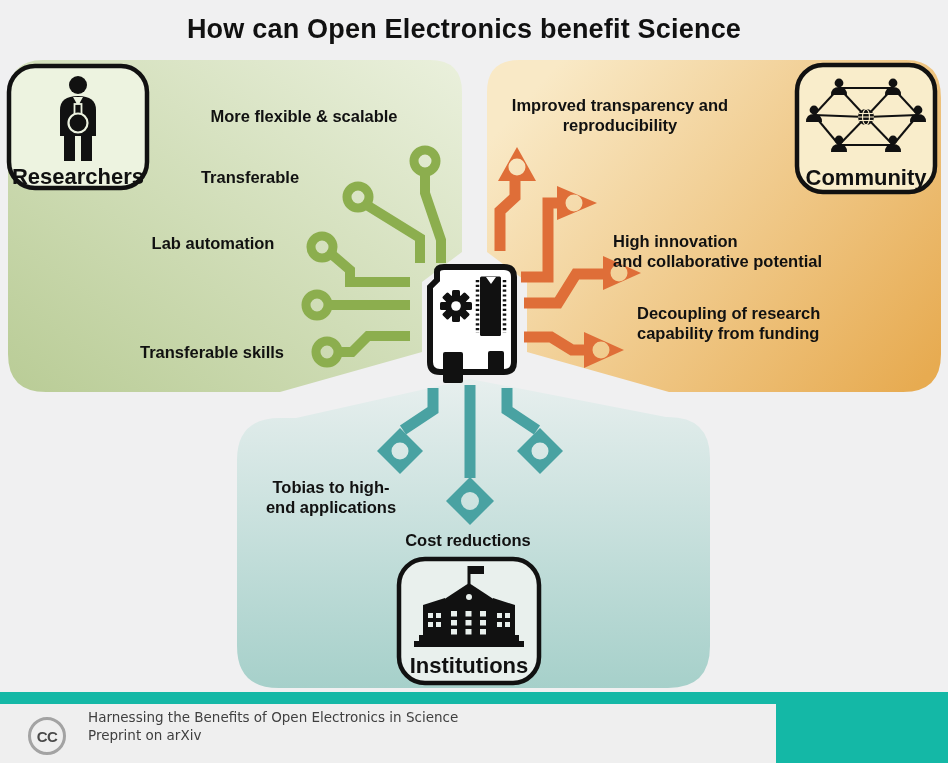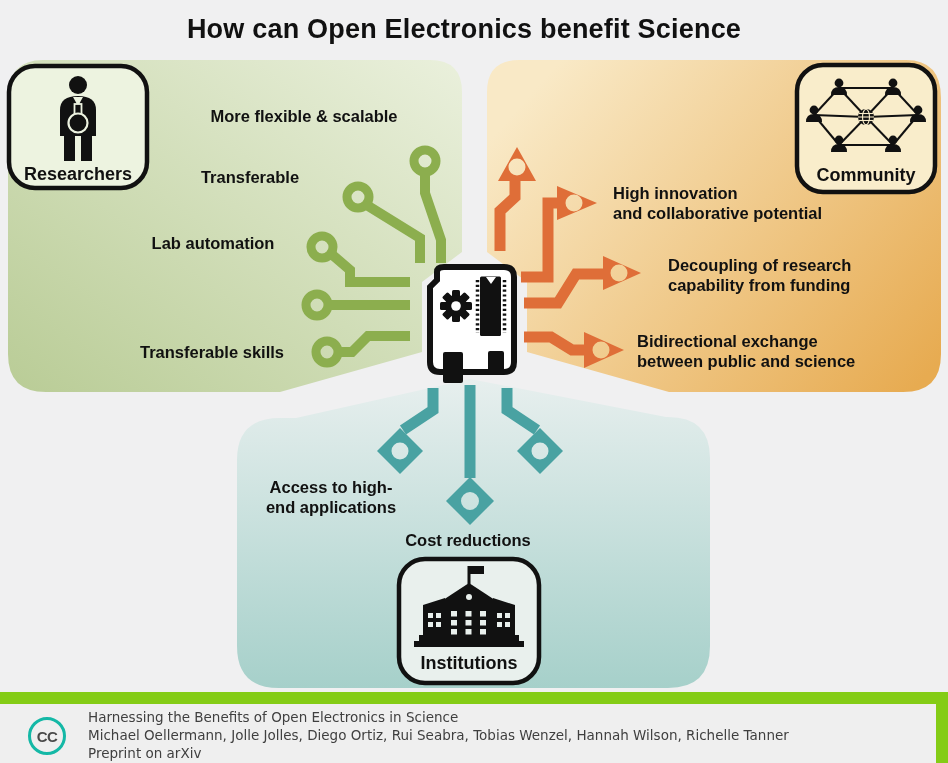--- a/index.html
+++ b/index.html
@@ -1,33 +1,33 @@
 <!DOCTYPE html>
 <html style="--bg: #f0f0f1; --ink: #111111; --green-region-light: #eaf0dc; --green-region-dark: #b9cc96; --green-trace: #8cae4e; --orange-region-light: #f9e9c6; --orange-region-dark: #e7ab51; --orange-trace: #df6e38; --teal-region-light: #e7efee; --teal-region-dark: #a6d0ca; --teal-trace: #49a2a2; --researchers-badge-fill: #edf3e0; --community-badge-fill: #f9edcb; --institutions-badge-fill: #e9f0ed;"><head>
 <meta charset="utf-8">
 <style>
   html,body{margin:0;padding:0;background:#fbfbfb;}
-  .stage{position:relative;width:948px;height:763px;background:#84cc16;overflow:hidden;
+  .stage{position:relative;width:948px;height:763px;background:#14b8a6;overflow:hidden;
          font-family:"Liberation Sans",sans-serif;}
   .main-bg{position:absolute;left:0;top:0;width:948px;height:692px;background:var(--bg,#f0f0f1);}
   .art{position:absolute;left:0;top:0;}
   .title{position:absolute;left:-10px;top:14px;width:948px;text-align:center;
          font-size:27px;font-weight:bold;color:var(--ink,#111);letter-spacing:.2px;}
   .lbl{position:absolute;transform:translateX(-50%);text-align:center;font-weight:bold;
        font-size:16.5px;line-height:20px;color:var(--ink,#111);white-space:pre-line;}
-  .lbl.left{transform:none;text-align:left;}
+  .lbl.left{transform:none;text-align:left;margin-top:48px;}
   .badge-lbl{position:absolute;transform:translateX(-50%);text-align:center;font-weight:bold;
-       font-size:18px;color:var(--ink,#111);}
+       font-size:22px;color:var(--ink,#111);}
   .tg{stroke:var(--green-trace,#8cae4e);fill:none;}
   .to{stroke:var(--orange-trace,#df6e38);fill:none;}
   .tt{stroke:var(--teal-trace,#49a2a2);fill:none;}
   .fo{fill:var(--orange-trace,#df6e38);}
   .ft{fill:var(--teal-trace,#49a2a2);}
-  .footer{position:absolute;left:0;top:704px;width:936px;height:59px;background:#efefef;}
-  .cc{position:absolute;left:28px;top:717px;width:32px;height:32px;border:3px solid #14b8a6;
+  .footer{position:absolute;left:0;top:704px;width:776px;height:59px;background:#efefef;}
+  .cc{position:absolute;left:28px;top:717px;width:32px;height:32px;border:3px solid #a3a3a3;
       border-radius:50%;color:#4a4a4a;font-weight:bold;font-size:15px;display:flex;
       align-items:center;justify-content:center;letter-spacing:-.5px;}
   .cred{position:absolute;left:88px;top:4px;font-family:"DejaVu Sans",sans-serif;
         font-size:13.5px;line-height:18px;color:#3f3f3f;}
 </style>
 </head>
 <body>
 
 <div class="stage">
   <div class="main-bg"></div>
@@ -241,36 +241,35 @@
     </g>
   </svg>
 
   <div class="title">How can Open Electronics benefit Science</div>
 
   <div class="lbl" style="left:304px;top:106px">More flexible &amp; scalable</div>
   <div class="lbl" style="left:250px;top:167px">Transferable</div>
   <div class="lbl" style="left:213px;top:233px">Lab automation</div>
   <div class="lbl" style="left:212px;top:342px">Transferable skills</div>
 
+  <div class="lbl" style="left:620px;top:95px">Improved transparency and
+reproducibility</div>
   <div class="lbl left" style="left:613px;top:183px">High innovation
 and collaborative potential</div>
-  <div class="lbl left" style="left:668px;top:255px">Decoupling of research
+  <div class="lbl left" style="left:637px;top:255px">Decoupling of research
 capability from funding</div>
-  <div class="lbl left" style="left:637px;top:331px">Bidirectional exchange
-between public and science</div>
-
-  <div class="lbl" style="left:331px;top:477px">Access to high-
+
+  <div class="lbl" style="left:331px;top:477px">Tobias to high-
 end applications</div>
   <div class="lbl" style="left:468px;top:530px">Cost reductions</div>
 
   <div class="badge-lbl" style="left:78px;top:164px">Researchers</div>
   <div class="badge-lbl" style="left:866px;top:165px">Community</div>
   <div class="badge-lbl" style="left:469px;top:653px">Institutions</div>
 
   <div class="footer">
     <div class="cred">
       <div>Harnessing the Benefits of Open Electronics in Science</div>
-      <div>Michael Oellermann, Jolle Jolles, Diego Ortiz, Rui Seabra, Tobias Wenzel, Hannah Wilson, Richelle Tanner</div>
       <div>Preprint on arXiv</div>
     </div>
   </div>
   <div class="cc">CC</div>
 </div>
 
 </body></html>

